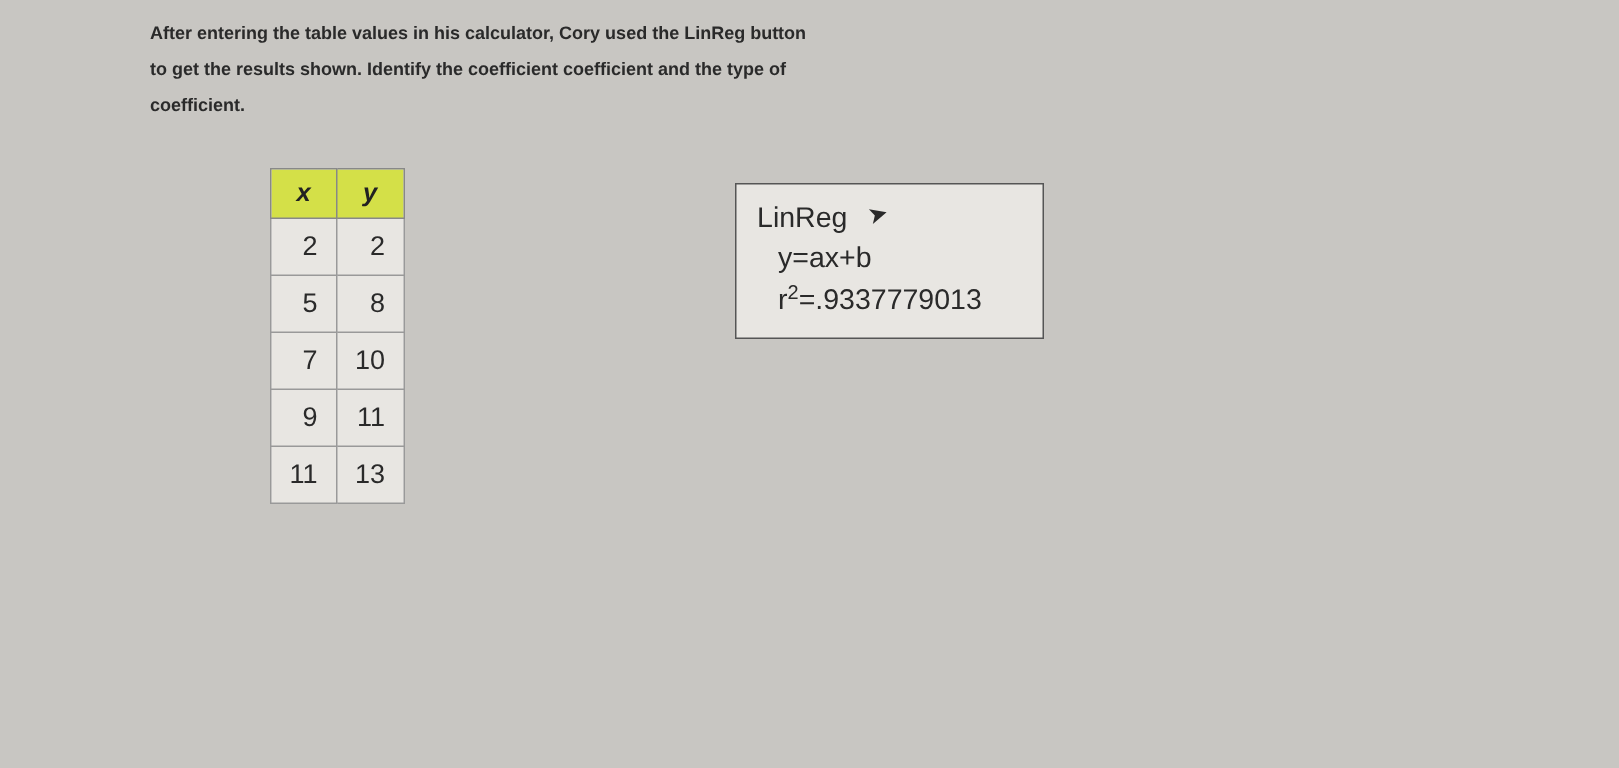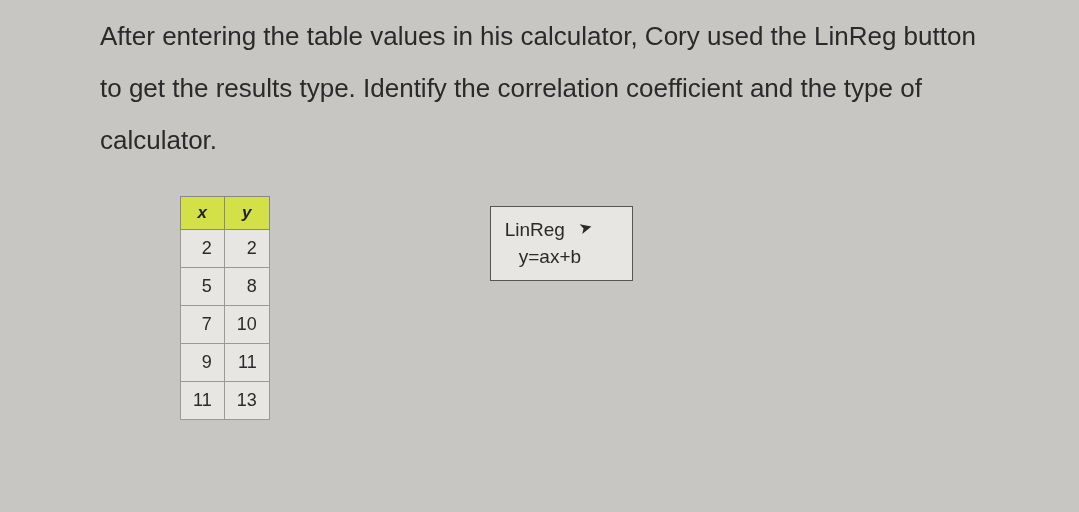--- a/index.html
+++ b/index.html
@@ -9,23 +9,24 @@
       font-family: Arial, sans-serif;
       width: 1079px;
       height: 512px;
       overflow: hidden;
     }
     .container {
       padding: 10px 100px 0 100px;
     }
     .question-text {
       color: #2a2a2a;
-      font-size: 26px;
+      font-size: 12px;
       line-height: 2.0;
       margin-bottom: 30px;
+      font-weight: bold;
     }
     .content-row {
       display: flex;
       align-items: flex-start;
       gap: 220px;
       margin-left: 80px;
       margin-top: 20px;
     }
     .data-table {
       border-collapse: collapse;
@@ -75,22 +76,22 @@
     sup {
       font-size: 0.7em;
     }
   </style>
 </head>
 <body>
 
 <div class="container">
   <div class="question-text">
     <span>After entering the table values in his calculator, Cory used the LinReg button</span><br>
-    <span>to get the results type. Identify the correlation coefficient and the type of</span><br>
-    <span>calculator.</span>
+    <span>to get the results shown. Identify the coefficient coefficient and the type of</span><br>
+    <span>coefficient.</span>
   </div>
 
   <div class="content-row">
     <table class="data-table">
       <thead>
         <tr>
           <th>x</th>
           <th>y</th>
         </tr>
       </thead>
@@ -117,15 +118,16 @@
         </tr>
       </tbody>
     </table>
 
     <div class="linreg-box">
       <div class="linreg-title">
         <span>LinReg</span>
         <span class="cursor-icon">➤</span>
       </div>
       <div class="linreg-line">y=ax+b</div>
+      <div class="linreg-line"><span>r</span><sup>2</sup><span>=.9337779013</span></div>
     </div>
   </div>
 </div>
 
 </body></html>

